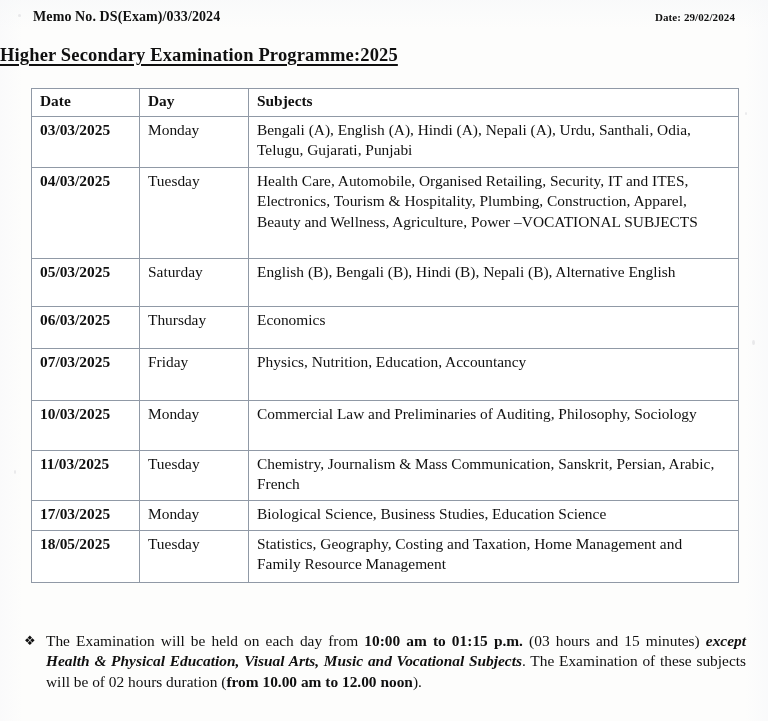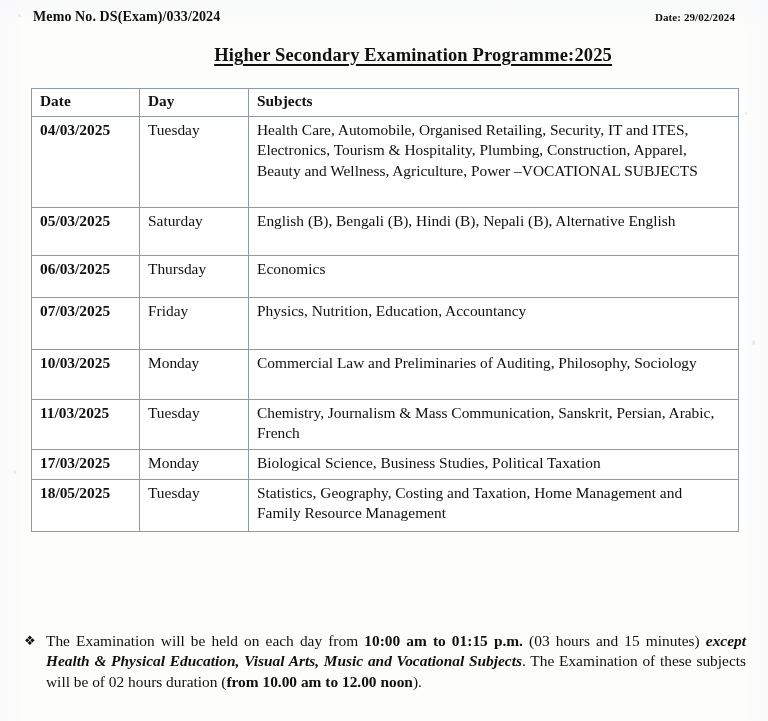--- a/index.html
+++ b/index.html
@@ -47,21 +47,21 @@
     font-weight: bold;
     font-size: 11px;
     letter-spacing: 0.1px;
     white-space: nowrap;
   }
   .doc-title {
     position: absolute;
     top: 45px;
     left: 0;
     width: 612px;
-    text-align: right;
+    text-align: left;
     font-weight: bold;
     font-size: 18.5px;
     letter-spacing: 0.15px;
   }
   .doc-title span {
     text-decoration: underline;
     text-underline-offset: 3px;
     text-decoration-thickness: 1.6px;
   }
   
@@ -159,20 +159,25 @@
       <col class="col-sub">
     </colgroup>
     <thead>
       <tr class="r-h">
         <th>Date</th>
         <th>Day</th>
         <th>Subjects</th>
       </tr>
     </thead>
     <tbody>
+      <tr class="tall-1">
+        <td class="c-date">03/03/2025</td>
+        <td class="c-day">Monday</td>
+        <td class="c-sub">Bengali (A), English (A), Hindi (A), Nepali (A), Urdu, Santhali, Odia, Telugu, Gujarati, Punjabi</td>
+      </tr>
       <tr class="tall-2">
         <td class="c-date">04/03/2025</td>
         <td class="c-day">Tuesday</td>
         <td class="c-sub">Health Care, Automobile, Organised Retailing, Security, IT and ITES, Electronics, Tourism &amp; Hospitality, Plumbing, Construction, Apparel, Beauty and Wellness, Agriculture, Power –VOCATIONAL SUBJECTS</td>
       </tr>
       <tr class="tall-3">
         <td class="c-date">05/03/2025</td>
         <td class="c-day">Saturday</td>
         <td class="c-sub">English (B), Bengali (B), Hindi (B), Nepali (B), Alternative English</td>
       </tr>
@@ -192,21 +197,21 @@
         <td class="c-sub">Commercial Law and Preliminaries of Auditing, Philosophy, Sociology</td>
       </tr>
       <tr class="tall-8">
         <td class="c-date">11/03/2025</td>
         <td class="c-day">Tuesday</td>
         <td class="c-sub">Chemistry, Journalism &amp; Mass Communication, Sanskrit, Persian, Arabic, French</td>
       </tr>
       <tr class="tall-10">
         <td class="c-date">17/03/2025</td>
         <td class="c-day">Monday</td>
-        <td class="c-sub">Biological Science, Business Studies, Political Taxation</td>
+        <td class="c-sub">Biological Science, Business Studies, Education Science</td>
       </tr>
       <tr class="tall-11">
         <td class="c-date">18/05/2025</td>
         <td class="c-day">Tuesday</td>
         <td class="c-sub">Statistics, Geography, Costing and Taxation, Home Management and Family Resource Management</td>
       </tr>
     </tbody>
   </table>
 
   <div class="note">

